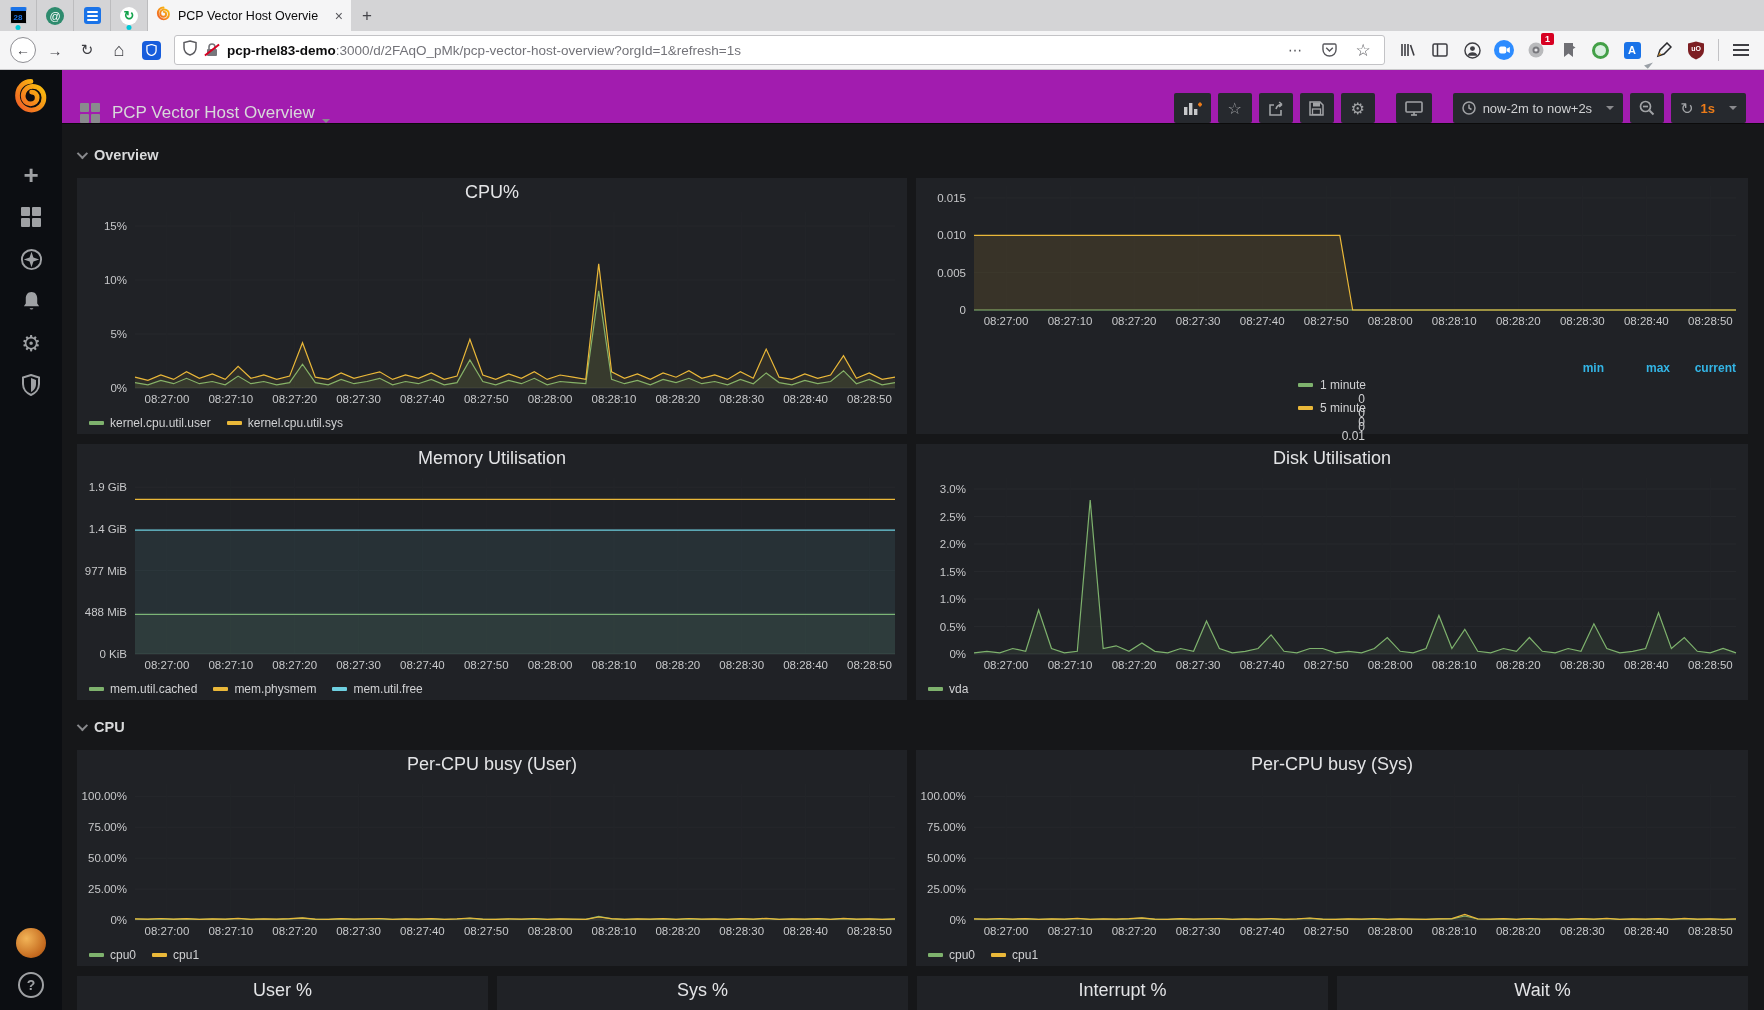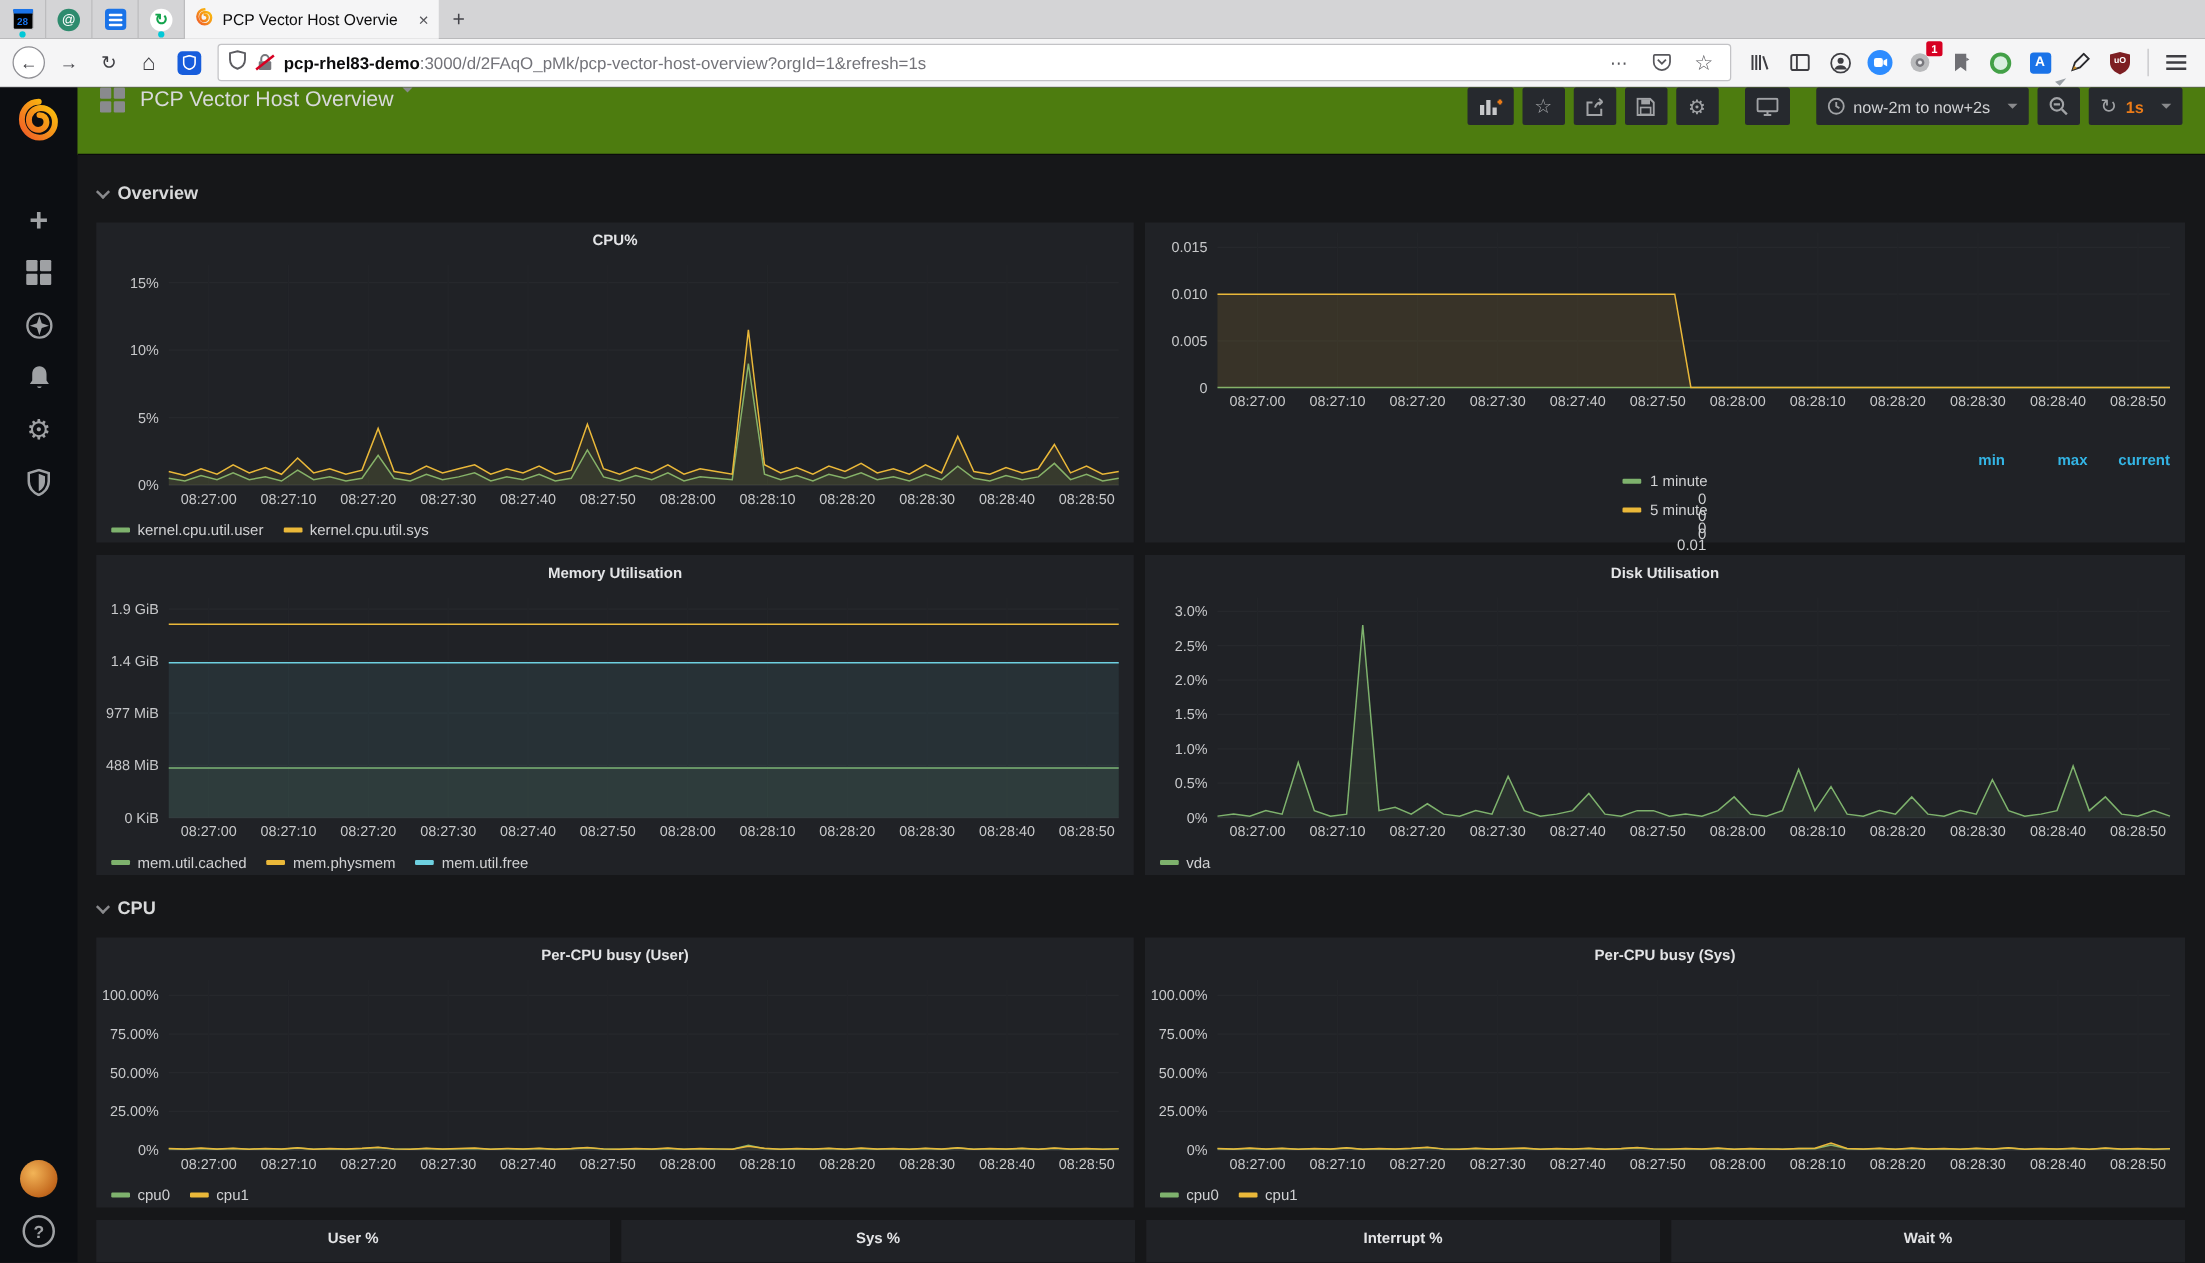--- a/index.html
+++ b/index.html
@@ -72,22 +72,22 @@
   .side-icon { width:46px; height:42px; display:flex; align-items:center; justify-content:center;
                color:#9fa1a4; font-size:21px; cursor:pointer; }
   .side-spacer { flex:1; }
   .avatar { width:30px; height:30px; border-radius:50%; cursor:pointer;
             background:radial-gradient(circle at 35% 35%, #f2b457, #c4691e 70%, #8a4a16); }
   .help-circle { width:26px; height:26px; margin-top:14px; border:2px solid #9fa1a4; border-radius:50%;
                  color:#9fa1a4; font-size:14px; font-weight:bold; display:flex; align-items:center;
                  justify-content:center; cursor:pointer; }
 
   .main { flex:1; display:flex; flex-direction:column; }
-  .topnav { height:54px; background:#4d7c0f; border-bottom:1px solid #0b0b0b; display:flex;
-            align-items:flex-start; padding:0 18px; }
+  .topnav { height:54px; background:#a21caf; border-bottom:1px solid #0b0b0b; display:flex;
+            align-items:flex-end; padding:0 18px; }
   .dash-grid-icon { display:flex; flex-wrap:wrap; width:20px; gap:2px; cursor:pointer; }
   .dash-grid-icon i { width:9px; height:9px; background:#898a8d; border-radius:1px; }
   .dash-title { margin-left:12px; font-size:17px; color:#d8d9da; cursor:pointer; }
   .caret { display:inline-block; margin-left:7px; width:0; height:0; border-left:4px solid transparent;
            border-right:4px solid transparent; border-top:4px solid #898a8d; vertical-align:middle; }
   .topnav-right { margin-left:auto; display:flex; align-items:center; gap:7px; }
   .nav-btn { height:30px; min-width:34px; background:#26292e; border-radius:2px; color:#a1a3a6;
              display:flex; align-items:center; justify-content:center; gap:7px; padding:0 9px;
              font-size:13px; cursor:pointer; }
   .nav-btn svg { display:block; }
@@ -97,21 +97,21 @@
 
   .dashboard { flex:1; padding:14px 16px 0 15px; overflow:hidden; }
   .section-h { height:34px; display:flex; align-items:center; gap:9px; color:#d8d9da;
                font-size:14.5px; font-weight:bold; margin-bottom:6px; cursor:pointer; }
   .chev { width:8px; height:8px; border-right:2px solid #898a8d; border-bottom:2px solid #898a8d;
           transform:rotate(45deg) translateY(-2px); }
   .row { display:flex; gap:9px; margin-bottom:10px; }
   .panel { background:#202226; display:flex; flex-direction:column; }
   .w-l { width:830px; } .w-r { width:832px; }
   .h-1 { height:256px; } .h-3 { height:216px; }
-  .panel-title { height:26px; line-height:28px; text-align:center; font-size:12px; font-weight:bold;
+  .panel-title { height:26px; line-height:28px; text-align:center; font-size:18px; font-weight:normal;
                  color:#e3e4e6; cursor:pointer; }
   .plot { position:relative; width:100%; }
   .plot-main { flex:1; }
   .legend { height:26px; display:flex; align-items:center; gap:16px; padding-left:12px;
             font-size:12px; color:#d0d1d3; }
   .legend-item { display:flex; align-items:center; gap:6px; cursor:pointer; }
   .l-dash { width:15px; height:4px; border-radius:1px; }
   .legend-table { height:78px; padding:2px 12px 6px; font-size:12px; color:#d0d1d3; }
   .lt-head { display:flex; justify-content:flex-end; color:#33b5e5; font-weight:bold; height:20px;
              align-items:center; }

